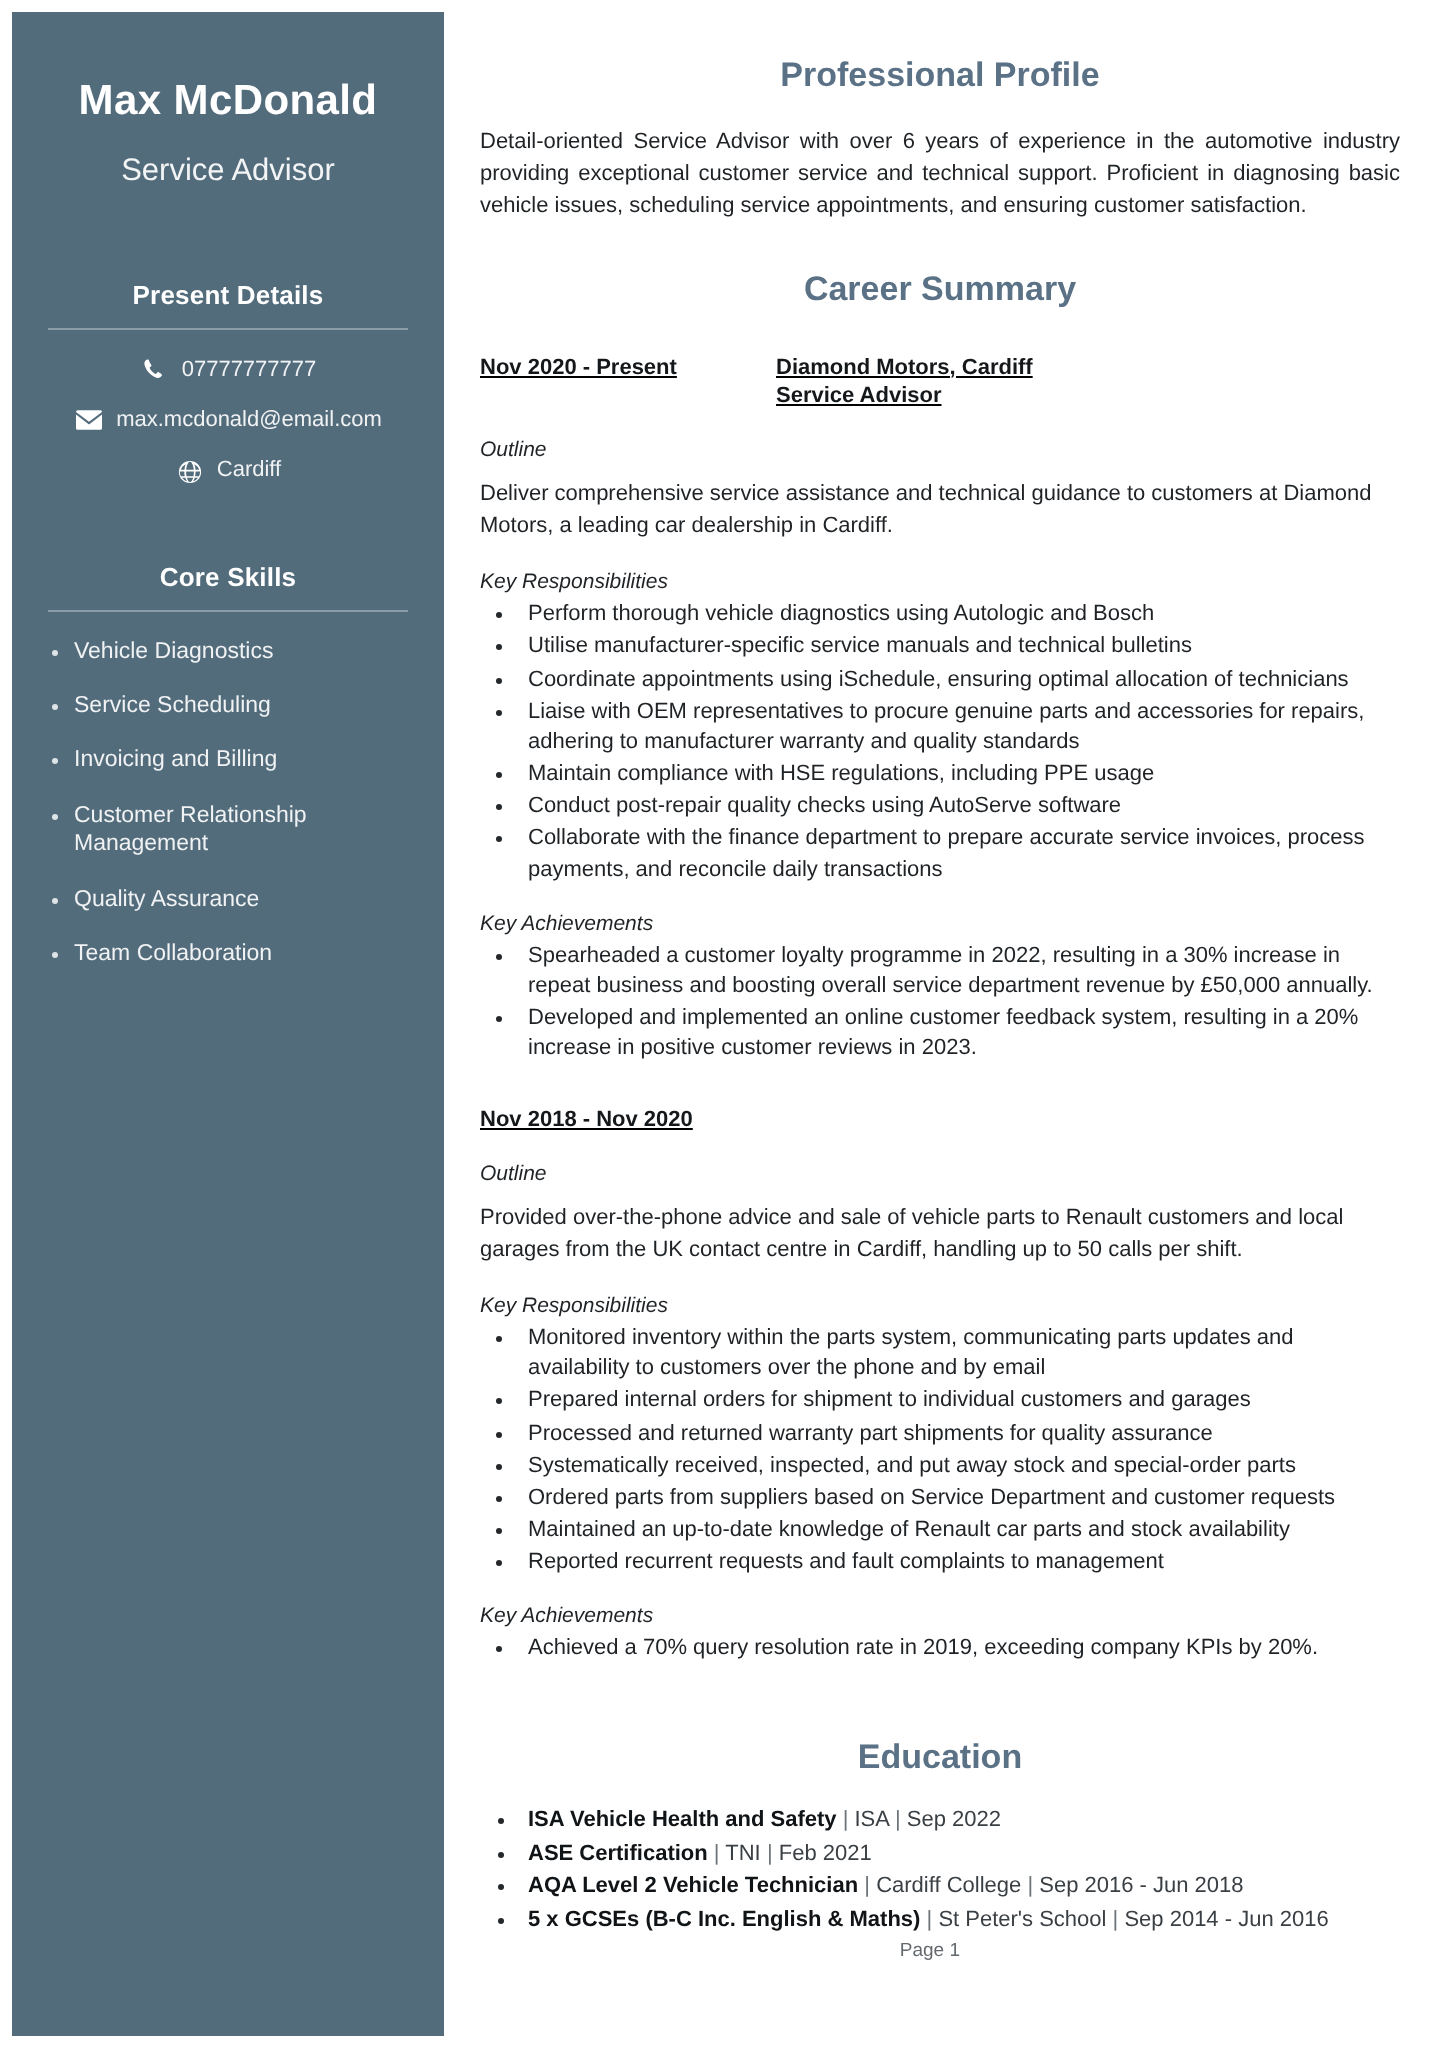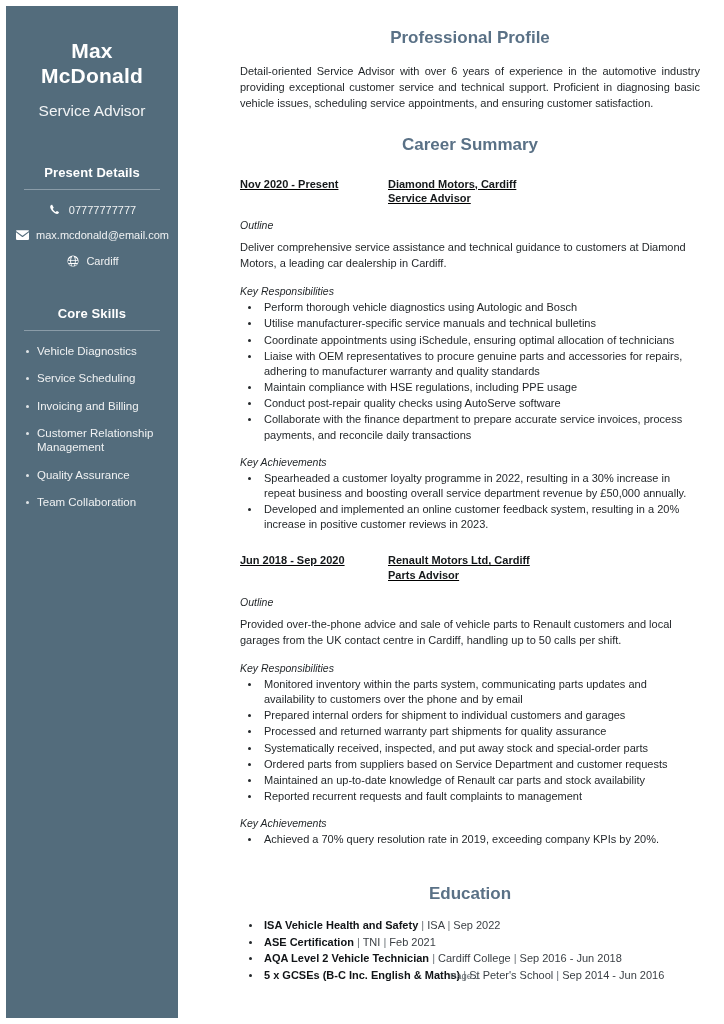--- a/index.html
+++ b/index.html
@@ -18,21 +18,21 @@
     background: #ffffff;
     overflow: hidden;
     box-sizing: border-box;
   }
 
   
   .sidebar {
     position: absolute;
     left: 6px;
     top: 6px;
-    width: 172px;
+    width: 216px;
     height: 1012px;
     background: #536c7c;
     box-sizing: border-box;
     padding: 26px 12px 0 12px;
     color: #ffffff;
   }
   .name {
     text-align: center;
     font-size: 21px;
     font-weight: bold;
@@ -330,25 +330,21 @@
       </ul>
       <div class="sub-label">Key Achievements</div>
       <ul class="bullets">
         <li>Spearheaded a customer loyalty programme in 2022, resulting in a 30% increase in repeat business and boosting overall service department revenue by £50,000 annually.</li>
         <li>Developed and implemented an online customer feedback system, resulting in a 20% increase in positive customer reviews in 2023.</li>
       </ul>
     </section>
 
     <section class="job">
       <div class="job-head">
-        <div class="job-dates">Jun 2018 - Sep 2020</div>
-        <div>
-          <div class="job-co">Renault Motors Ltd, Cardiff</div>
-          <div class="job-role">Parts Advisor</div>
-        </div>
+        <div class="job-dates">Nov 2018 - Nov 2020</div>
       </div>
       <div class="sub-label">Outline</div>
       <p class="outline-text">Provided over-the-phone advice and sale of vehicle parts to Renault customers and local garages from the UK contact centre in Cardiff, handling up to 50 calls per shift.</p>
       <div class="sub-label">Key Responsibilities</div>
       <ul class="bullets">
         <li>Monitored inventory within the parts system, communicating parts updates and availability to customers over the phone and by email</li>
         <li>Prepared internal orders for shipment to individual customers and garages</li>
         <li>Processed and returned warranty part shipments for quality assurance</li>
         <li>Systematically received, inspected, and put away stock and special-order parts</li>
         <li>Ordered parts from suppliers based on Service Department and customer requests</li>

